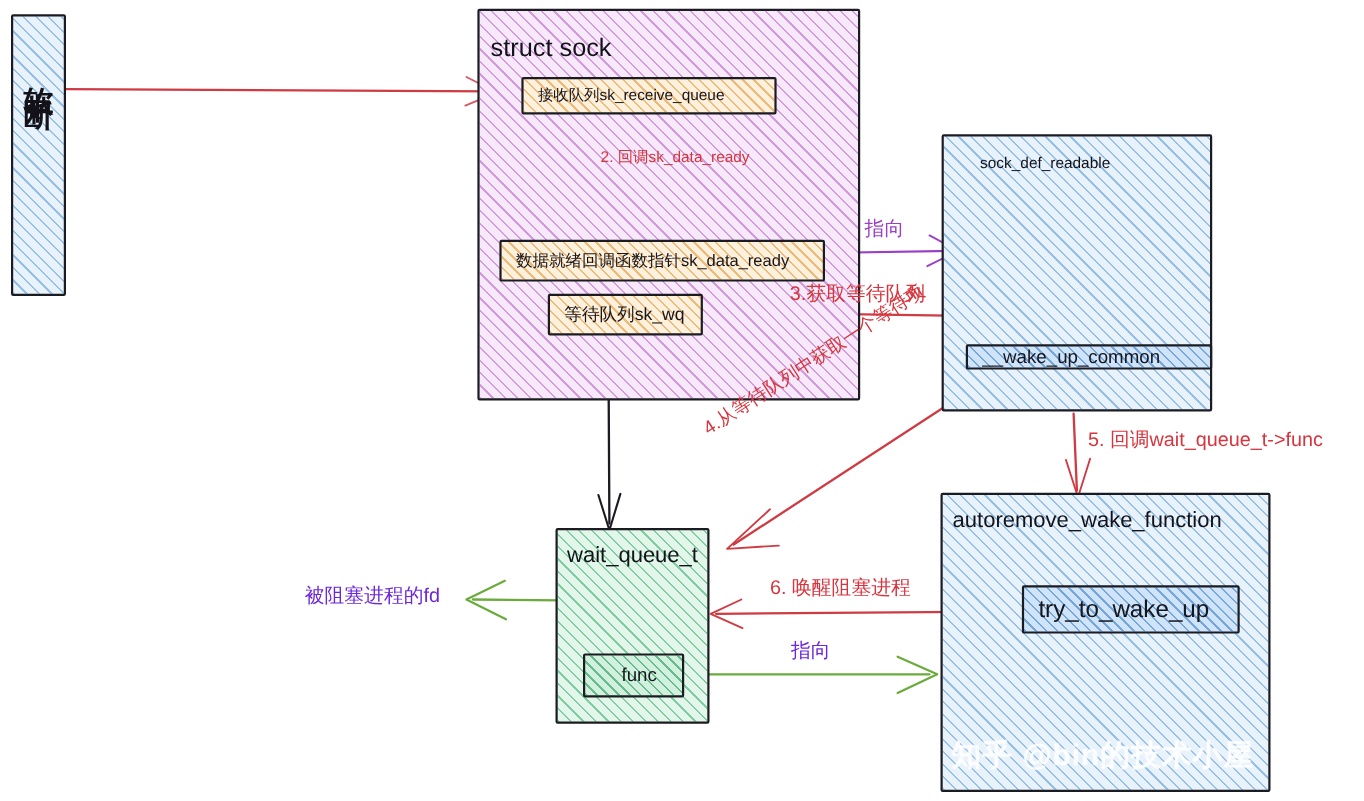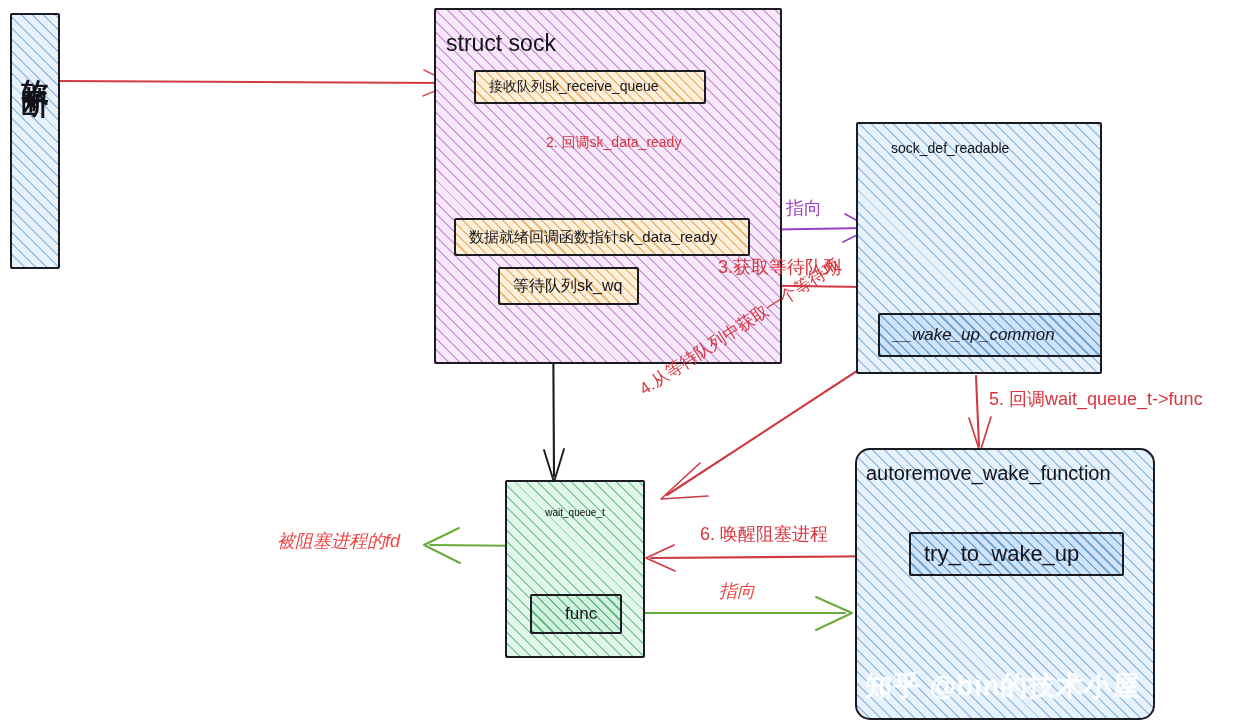--- a/index.html
+++ b/index.html
@@ -61,21 +61,21 @@
     color:#121218;
     white-space:nowrap;
   }
   .lbl{
     position:absolute;
     white-space:nowrap;
     line-height:1.15;
   }
   .lbl-red{color:#d7343d;}
   .lbl-purple{color:#9b3fc4;}
-  .lbl-green{color:#ef4444;font-style:italic;}
+  .lbl-green{color:#6d28d9;}
 
   
   .vert{
     position:absolute;
     writing-mode:vertical-rl;
     text-orientation:upright;
     letter-spacing:6px;
     color:#121218;
     font-weight:600;
   }
@@ -184,35 +184,35 @@
       <span class="inner-label" style="font-size:15px;">数据就绪回调函数指针sk_data_ready</span>
     </div>
 
     <div class="box hatch-orange" style="left:62px;top:257px;width:141px;height:38px;border-width:2px;">
       <span class="inner-label" style="font-size:16px;">等待队列sk_wq</span>
     </div>
   </div>
 
   <div class="box hatch-blue" style="left:856px;top:122px;width:246px;height:252px;">
     <span class="box-title" style="left:9px;top:16px;font-size:14px;margin-left:24px;">sock_def_readable</span>
-    <div class="box hatch-blue-strong" style="left:20px;top:189px;width:224px;height:44px;border-width:2px;font-style:italic;">
+    <div class="box hatch-blue-strong" style="left:20px;top:189px;width:224px;height:23px;border-width:2px;">
       <span class="inner-label" style="font-size:17px;">__wake_up_common</span>
     </div>
   </div>
 
-  <div class="box hatch-blue" style="left:855px;top:448px;width:300px;height:272px;border-radius:15px;">
+  <div class="box hatch-blue" style="left:855px;top:448px;width:300px;height:272px;">
     <span class="box-title" style="left:9px;top:12px;font-size:20px;">autoremove_wake_function</span>
-    <div class="box hatch-blue-strong" style="left:52px;top:82px;width:215px;height:44px;border-width:2px;">
+    <div class="box hatch-blue-strong" style="left:72px;top:82px;width:198px;height:44px;border-width:2px;">
       <span class="inner-label" style="font-size:22px;">try_to_wake_up</span>
     </div>
     <span class="watermark" style="left:8px;top:218px;font-size:27px;">知乎 @bin的技术小屋</span>
   </div>
 
   <div class="box hatch-green" style="left:505px;top:480px;width:140px;height:178px;">
-    <span class="box-title" style="left:50%;transform:translateX(-50%);top:12px;font-size:10px;margin-top:13px;">wait_queue_t</span>
+    <span class="box-title" style="left:50%;transform:translateX(-50%);top:12px;font-size:20px;">wait_queue_t</span>
     <div class="box hatch-green-strong" style="left:23px;top:112px;width:92px;height:40px;border-width:2px;">
       <span class="inner-label" style="font-size:17px;padding-left:20px;">func</span>
     </div>
   </div>
 
 
   <span class="lbl lbl-red" style="left:546px;top:134px;font-size:14px;text-align:center;">2. 回调sk_data_ready</span>
 
   <span class="lbl lbl-purple" style="left:786px;top:198px;font-size:18px;">指向</span>
 

